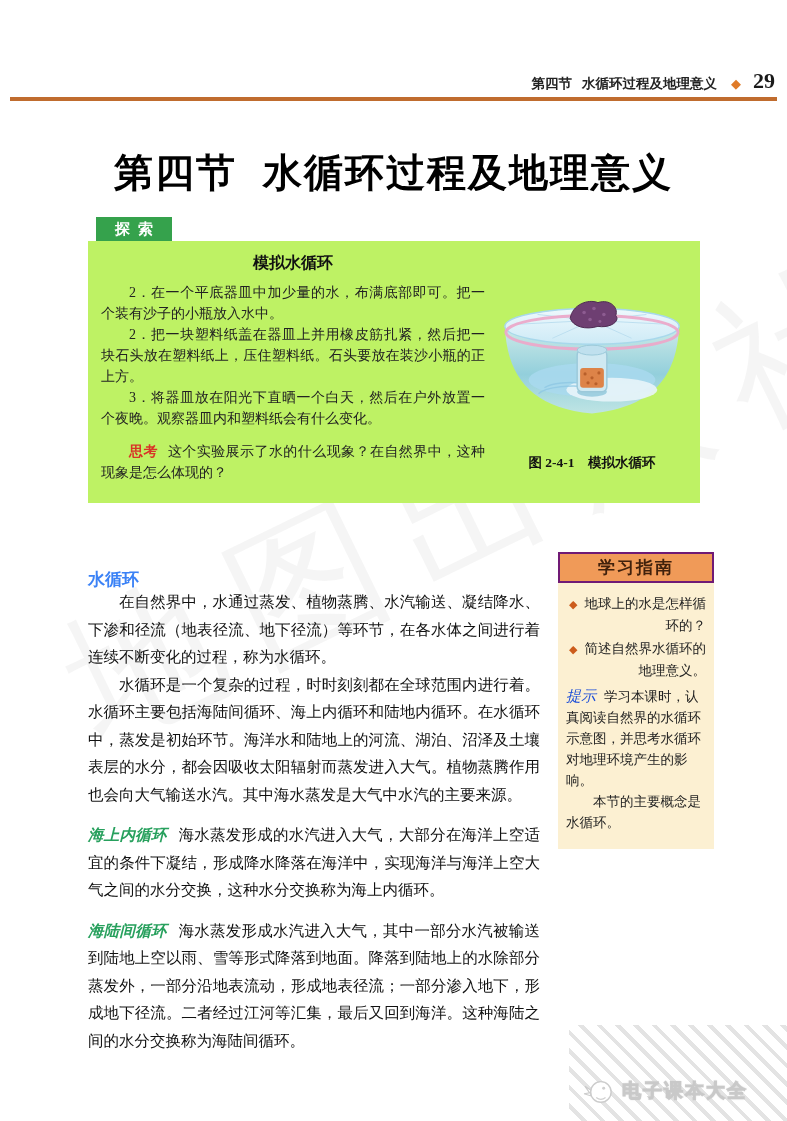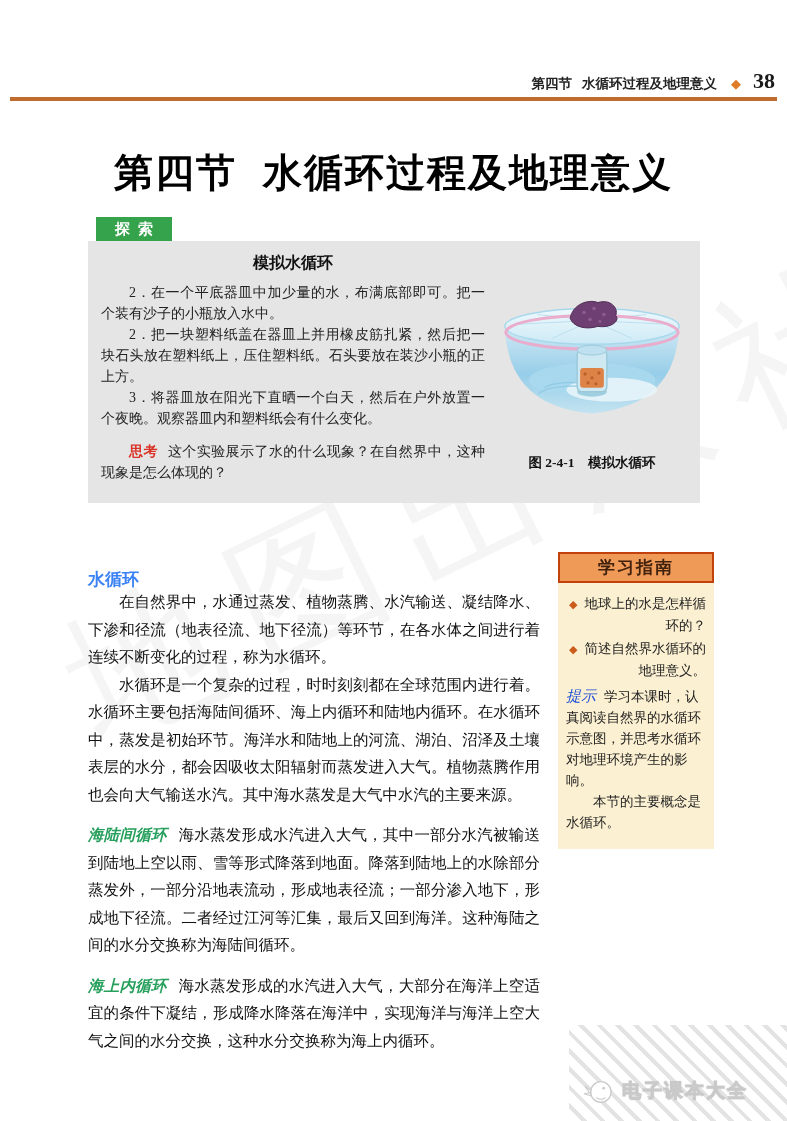--- a/index.html
+++ b/index.html
@@ -47,21 +47,21 @@
 
   
   .explore-tab {
     position:absolute; left:96px; top:217px; width:76px; height:24px; z-index:3;
     background:#35a24c; color:#fff; text-align:center; line-height:24px;
     font-family:"Liberation Sans","DejaVu Sans",sans-serif;
     font-weight:bold; font-size:15px; letter-spacing:8px; padding-left:8px;
   }
   .explore-box {
     position:absolute; left:88px; top:241px; width:612px; height:262px;
-    background:#e5e5e5; z-index:1;
+    background:#bef264; z-index:1;
   }
   .ex-inner { padding:12px 0 0 13px; width:400px; }
   .ex-title {
     width:384px; text-align:center; font-family:"Liberation Sans","DejaVu Sans",sans-serif;
     font-weight:bold; font-size:16px; color:#111; margin-bottom:8px;
   }
   .ex-step, .ex-think {
     width:384px; font-size:14px; line-height:21px; color:#222;
     text-indent:2em; text-align:justify;
   }
@@ -89,21 +89,21 @@
   .body-p.sub { text-indent:0; margin-top:13px; }
   .sub-head {
     font-family:"Liberation Sans","DejaVu Sans",sans-serif;
     font-weight:bold; font-style:italic; font-size:15.5px;
     color:#27a05d; margin-right:12px;
   }
 
   
   .guide { position:absolute; left:558px; top:552px; width:156px; z-index:2; }
   .guide-head {
-    background:#f09a58; border:2px solid #c2410c; color:#40210c;
+    background:#f09a58; border:2px solid #701a75; color:#40210c;
     font-family:"Liberation Sans","DejaVu Sans",sans-serif;
     font-weight:bold; font-size:17px; text-align:center; padding:2px 0;
     letter-spacing:2px;
   }
   .guide-body {
     background:#fcf0d2; padding:10px 8px 16px 8px;
     font-size:13.5px; line-height:21px; color:#222;
   }
   .g-q { margin-bottom:2px;text-align:right; }
   .g-dm { color:#cc5c1c; font-size:11px; margin-right:7px; }
@@ -135,21 +135,21 @@
 </style>
 </head>
 <body>
 
 <div class="page-wm">地图出版社</div>
 
 <div class="header">
   <span class="h-sec">第四节</span>
   <span class="h-title">水循环过程及地理意义</span>
   <span class="h-diamond">◆</span>
-  <span class="h-page">38</span>
+  <span class="h-page">29</span>
 </div>
 <div class="rule"></div>
 
 <h1 class="title">
   <span class="t-prefix">第四节</span><span>水循环过程及地理意义</span>
 </h1>
 
 <div class="explore-tab">探索</div>
 
 <div class="explore-box">
@@ -220,22 +220,22 @@
     </g>
   </svg>
   <figcaption>图 2-4-1　模拟水循环</figcaption>
 </figure>
 
 <h2 class="sec-head">水循环</h2>
 
 <div class="main-col">
   <p class="body-p">在自然界中，水通过蒸发、植物蒸腾、水汽输送、凝结降水、下渗和径流（地表径流、地下径流）等环节，在各水体之间进行着连续不断变化的过程，称为水循环。</p>
   <p class="body-p">水循环是一个复杂的过程，时时刻刻都在全球范围内进行着。水循环主要包括海陆间循环、海上内循环和陆地内循环。在水循环中，蒸发是初始环节。海洋水和陆地上的河流、湖泊、沼泽及土壤表层的水分，都会因吸收太阳辐射而蒸发进入大气。植物蒸腾作用也会向大气输送水汽。其中海水蒸发是大气中水汽的主要来源。</p>
+  <p class="body-p sub"><span class="sub-head">海上内循环</span><span>海水蒸发形成的水汽进入大气，大部分在海洋上空适宜的条件下凝结，形成降水降落在海洋中，实现海洋与海洋上空大气之间的水分交换，这种水分交换称为海上内循环。</span></p>
   <p class="body-p sub"><span class="sub-head">海陆间循环</span><span>海水蒸发形成水汽进入大气，其中一部分水汽被输送到陆地上空以雨、雪等形式降落到地面。降落到陆地上的水除部分蒸发外，一部分沿地表流动，形成地表径流；一部分渗入地下，形成地下径流。二者经过江河等汇集，最后又回到海洋。这种海陆之间的水分交换称为海陆间循环。</span></p>
-  <p class="body-p sub"><span class="sub-head">海上内循环</span><span>海水蒸发形成的水汽进入大气，大部分在海洋上空适宜的条件下凝结，形成降水降落在海洋中，实现海洋与海洋上空大气之间的水分交换，这种水分交换称为海上内循环。</span></p>
 </div>
 
 <aside class="guide">
   <div class="guide-head">学习指南</div>
   <div class="guide-body">
     <p class="g-q"><span class="g-dm">◆</span><span>地球上的水是怎样循环的？</span></p>
     <p class="g-q"><span class="g-dm">◆</span><span>简述自然界水循环的地理意义。</span></p>
     <p class="g-tip"><span class="tip-label">提示</span><span>学习本课时，认真阅读自然界的水循环示意图，并思考水循环对地理环境产生的影响。</span></p>
     <p class="g-note">本节的主要概念是水循环。</p>
   </div>

